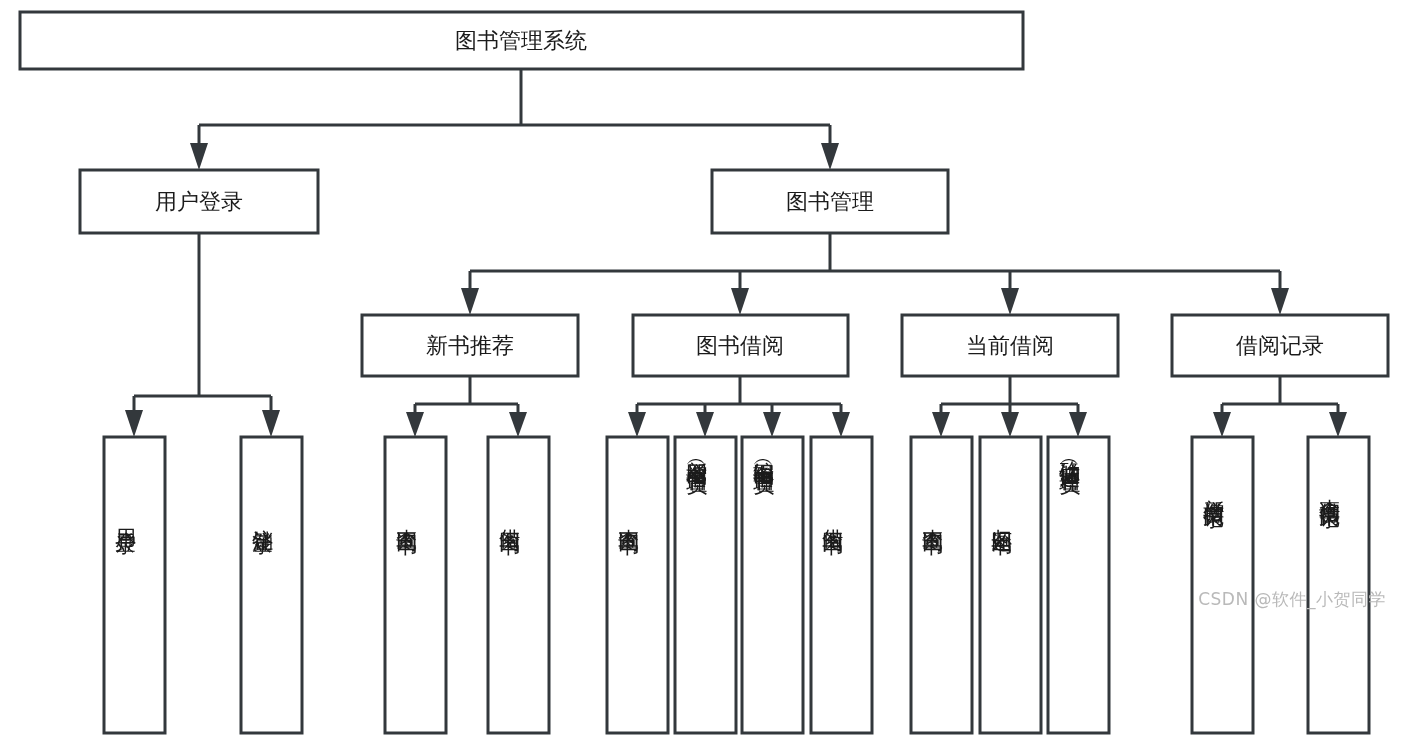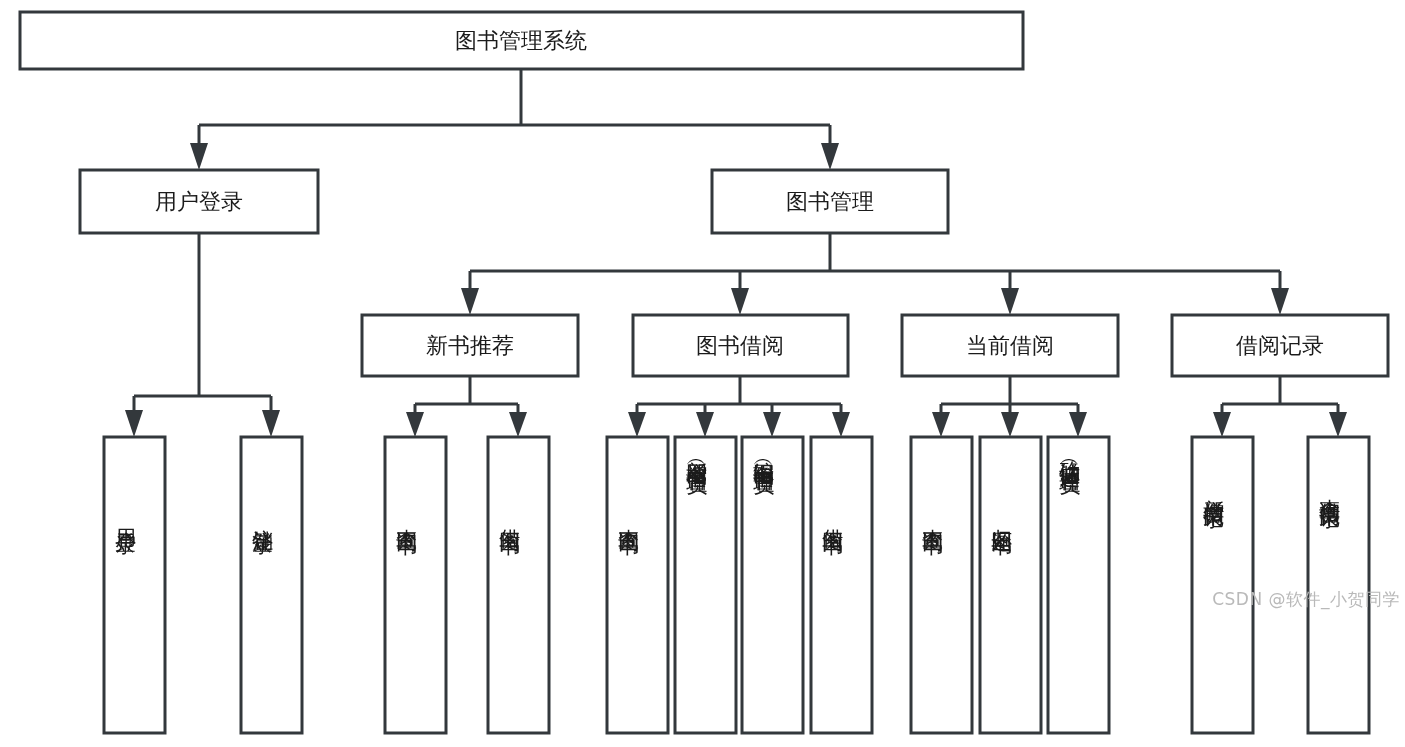--- a/index.html
+++ b/index.html
@@ -51,21 +51,21 @@
   .connector {
     stroke: #33383c;
     stroke-width: 3;
     fill: none;
   }
   .arrow-head {
     fill: #33383c;
   }
   .watermark {
     position: absolute;
-    right: 5px;
+    right: 19px;
     bottom: 6px;
     font-family: "DejaVu Sans", "Liberation Sans", sans-serif;
     font-size: 17px;
     color: #b9b9b9;
     white-space: nowrap;
     letter-spacing: 0.5px;
     pointer-events: none;
   }
 </style>
 </head>

